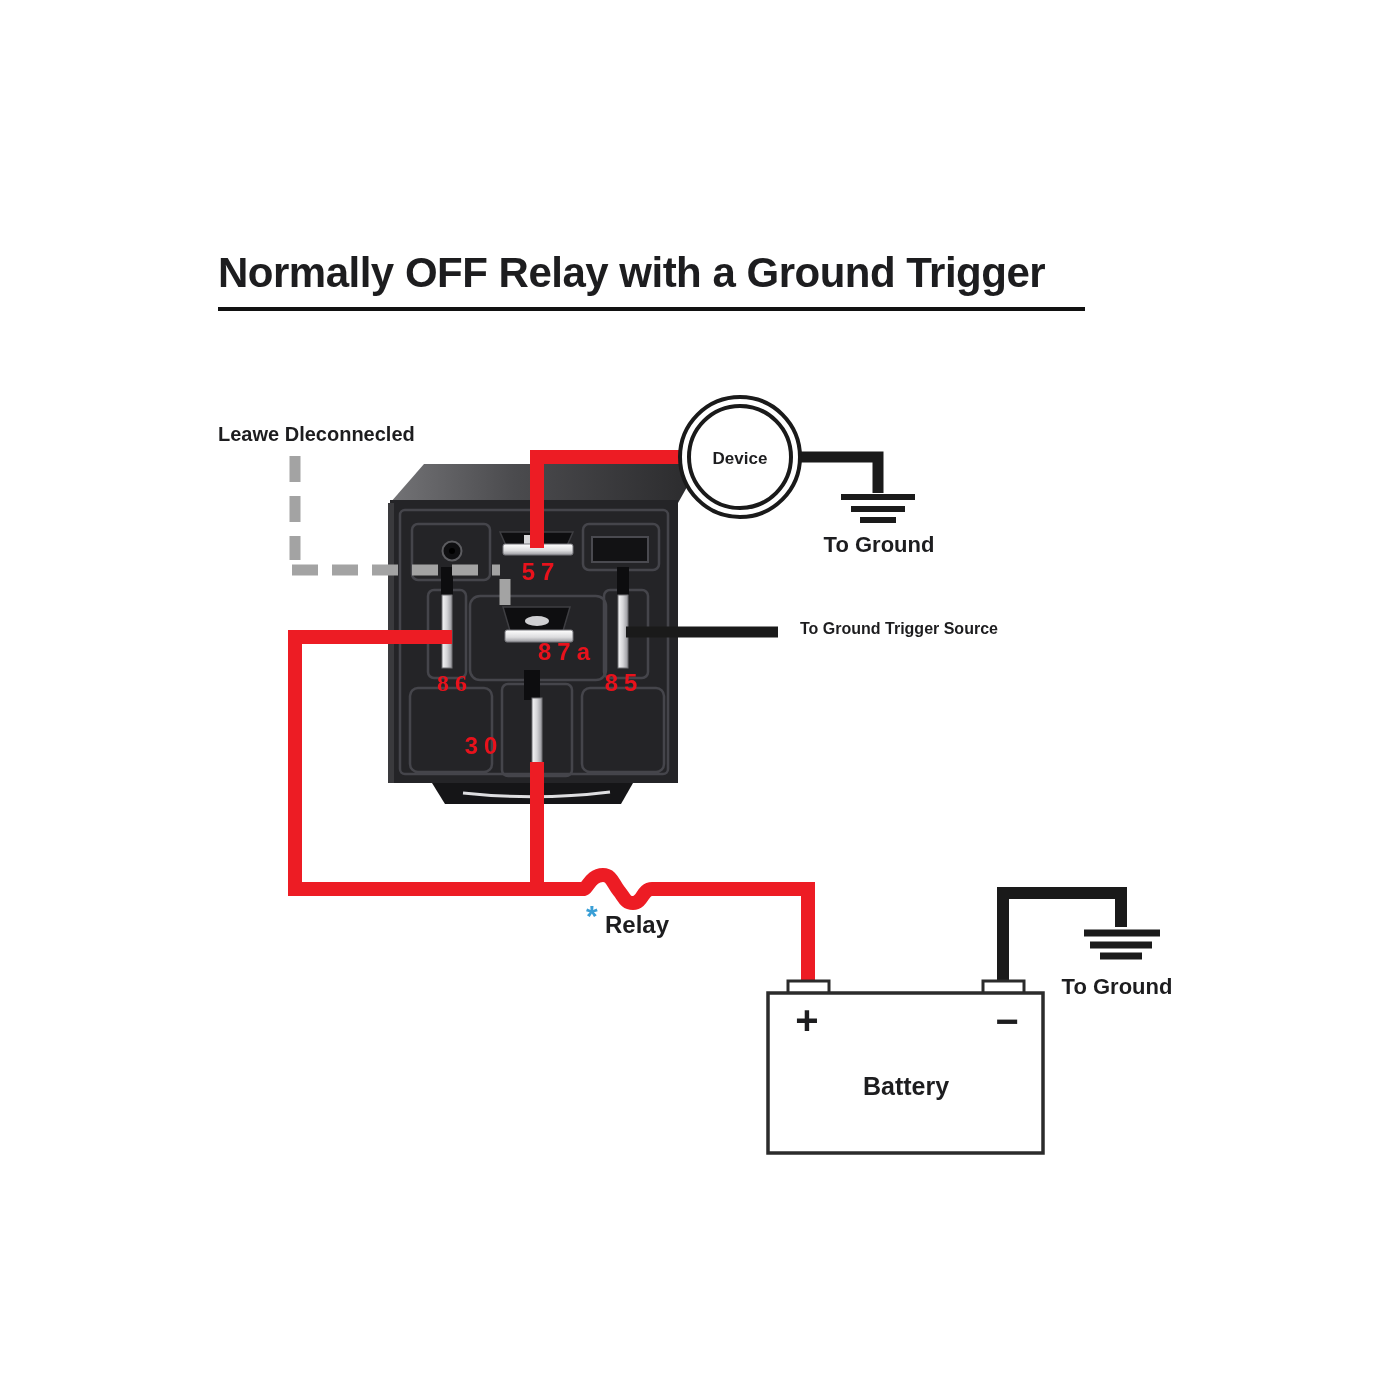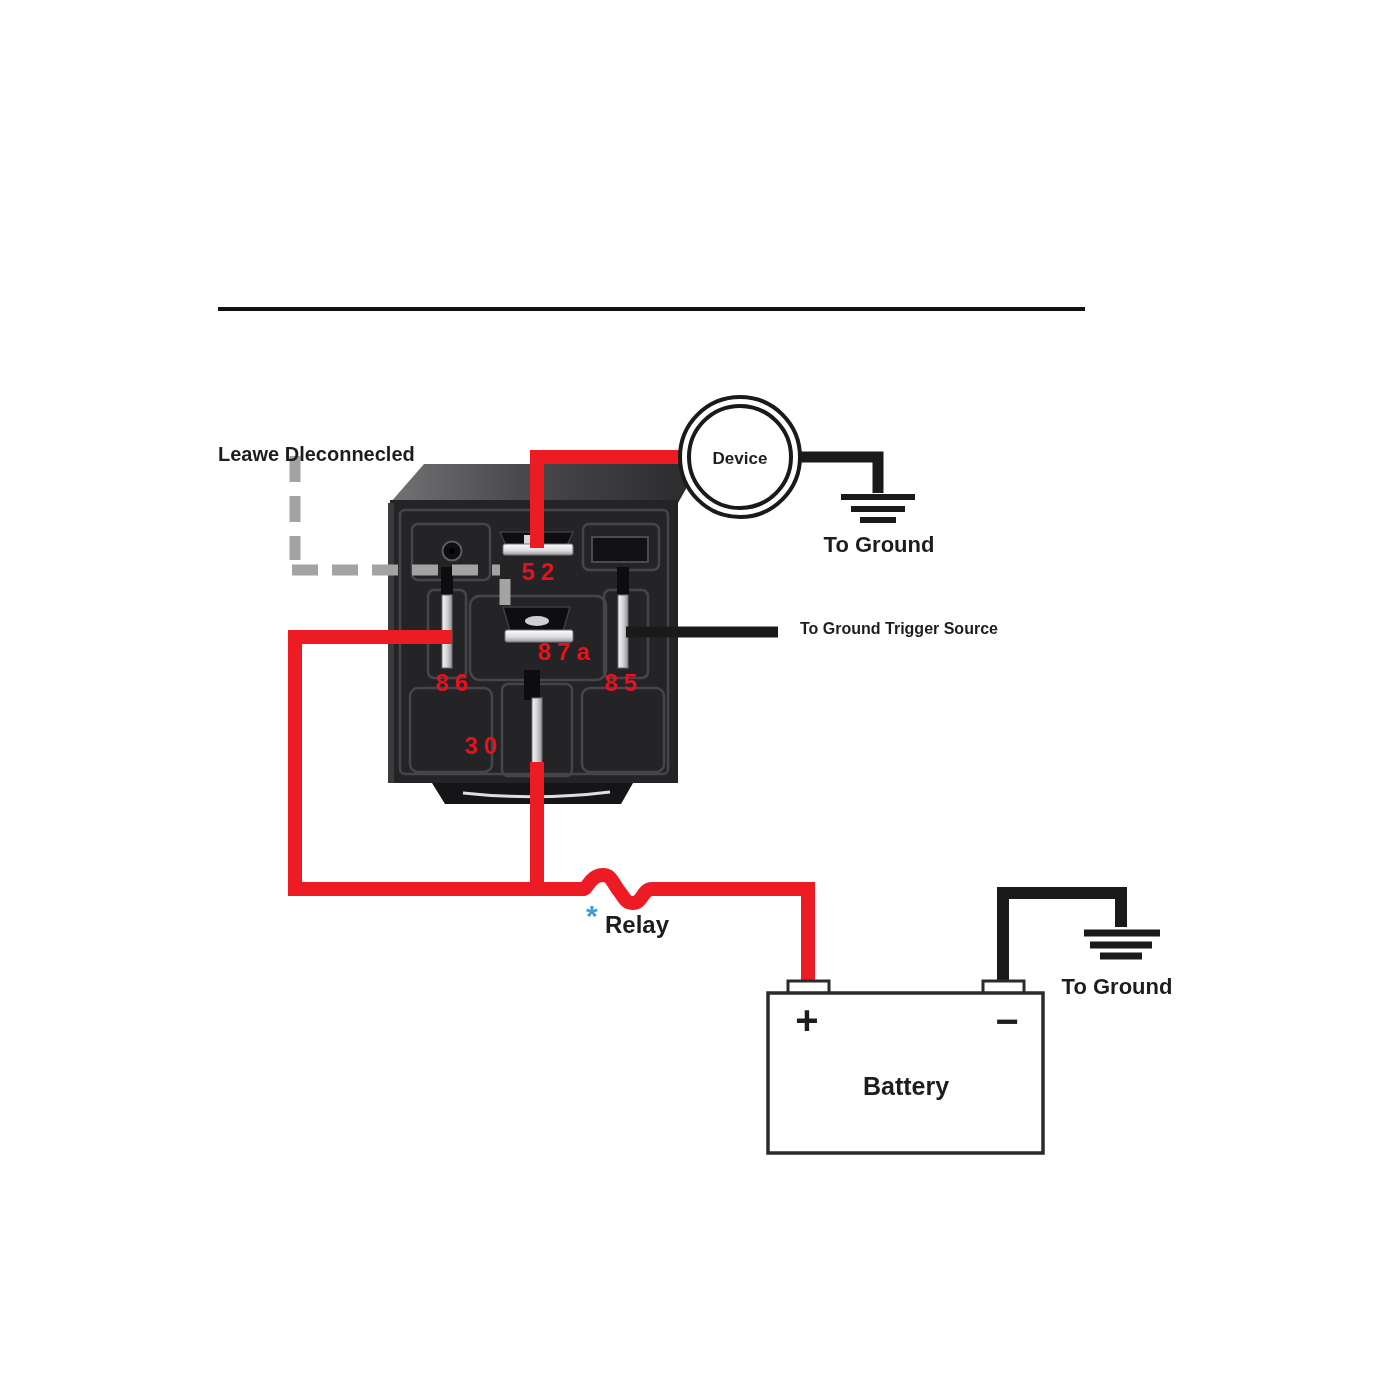--- a/index.html
+++ b/index.html
@@ -162,38 +162,39 @@
       <circle cx="740" cy="457" r="51" fill="#ffffff" stroke="#1a1a1a" stroke-width="4"></circle>
     </g>
 
     <g>
       <rect x="788" y="981" width="41" height="15" fill="#ffffff" stroke="#2b2b2b" stroke-width="3"></rect>
       <rect x="983" y="981" width="41" height="15" fill="#ffffff" stroke="#2b2b2b" stroke-width="3"></rect>
       <rect x="768" y="993" width="275" height="160" fill="#ffffff" stroke="#2b2b2b" stroke-width="3.5"></rect>
     </g>
   </svg>
 
+  <div class="lbl page-title" style="left:218px;top:252px;">Normally OFF Relay with a Ground Trigger</div>
   <div class="title-underline" style="left:218px;top:307px;width:867px;height:4px;"></div>
 
-  <div class="lbl" style="left:218px;top:424px;font-size:20px;margin-top:20px;">Leawe Dleconnecled</div>
+  <div class="lbl" style="left:218px;top:424px;font-size:20px;">Leawe Dleconnecled</div>
 
   <div class="lbl center" style="left:740px;top:458px;font-size:17px;">Device</div>
 
   <div class="lbl center" style="left:879px;top:545px;font-size:22px;">To Ground</div>
 
   <div class="lbl" style="left:800px;top:621px;font-size:16px;">To Ground Trigger Source</div>
 
   <div class="lbl blue-star" style="left:586px;top:901px;">*</div>
   <div class="lbl" style="left:605px;top:913px;font-size:24px;">Relay</div>
 
   <div class="lbl center" style="left:807px;top:1020px;font-size:40px;font-weight:800;">+</div>
   <div class="lbl center" style="left:1007px;top:1021px;font-size:40px;font-weight:800;">−</div>
   <div class="lbl center" style="left:906px;top:1086px;font-size:25px;">Battery</div>
 
   <div class="lbl center" style="left:1117px;top:987px;font-size:22px;">To Ground</div>
 
-  <div class="lbl center pin-label" style="left:541px;top:572px;">52</div>
+  <div class="lbl center pin-label" style="left:541px;top:572px;">57</div>
   <div class="lbl center pin-label" style="left:542px;top:652px;margin-left:25px;">87a</div>
-  <div class="lbl center pin-label" style="left:455px;top:683px;">86</div>
+  <div class="lbl center pin-label" style="left:455px;top:683px;font-family:Liberation Serif, serif;">86</div>
   <div class="lbl center pin-label" style="left:624px;top:683px;">85</div>
   <div class="lbl center pin-label" style="left:484px;top:746px;">30</div>
 
 </div>
 
 </body></html>

